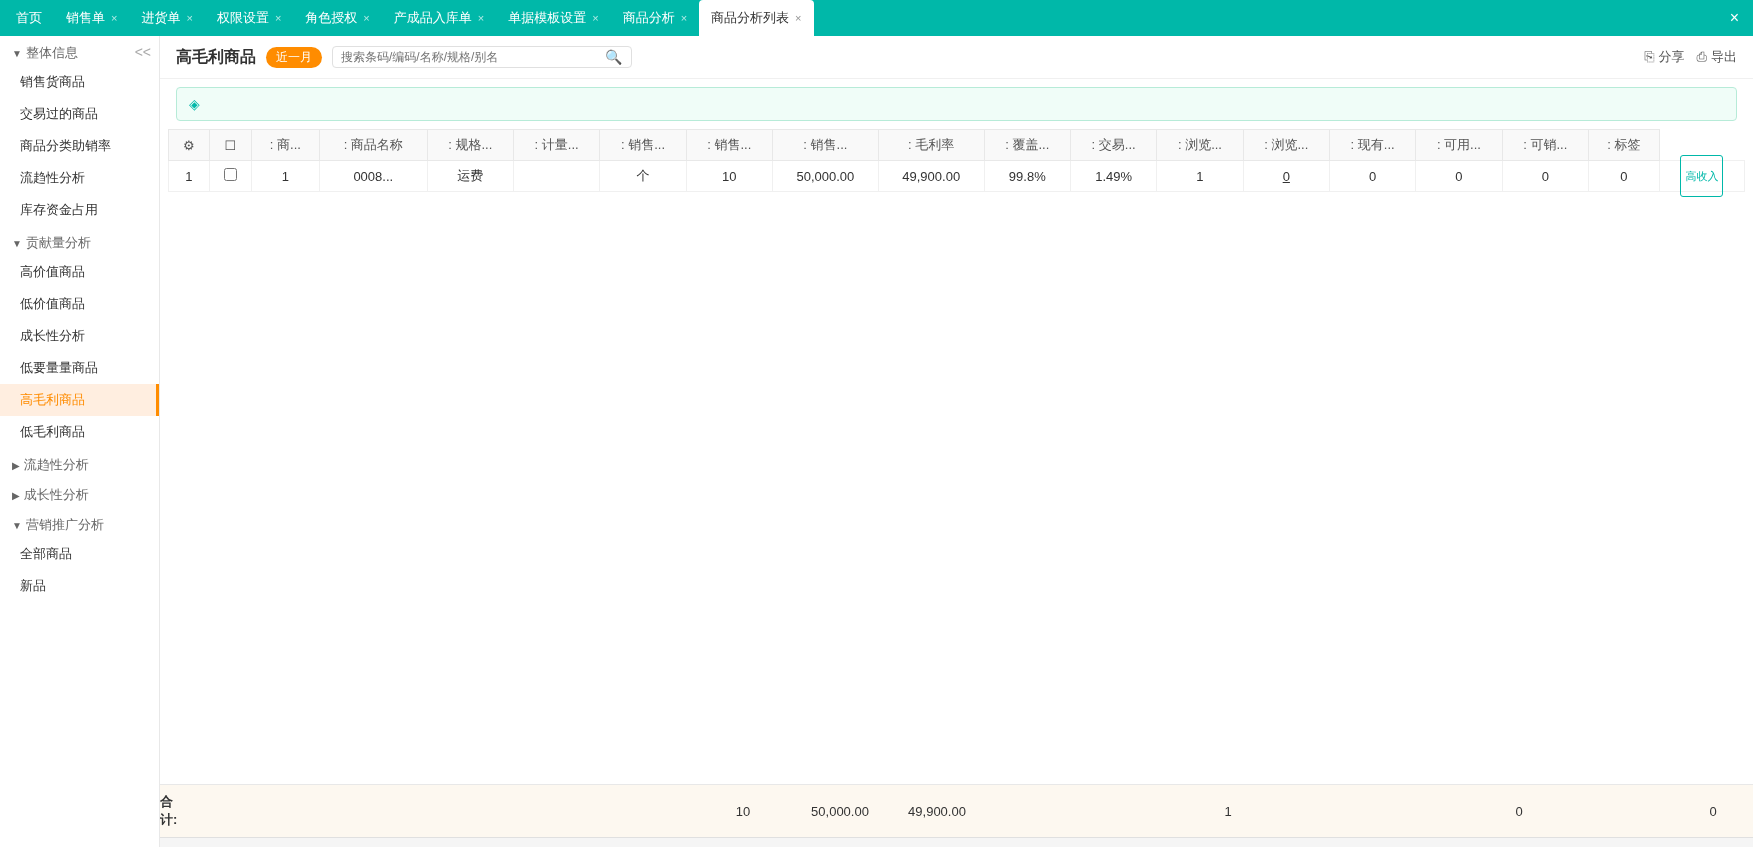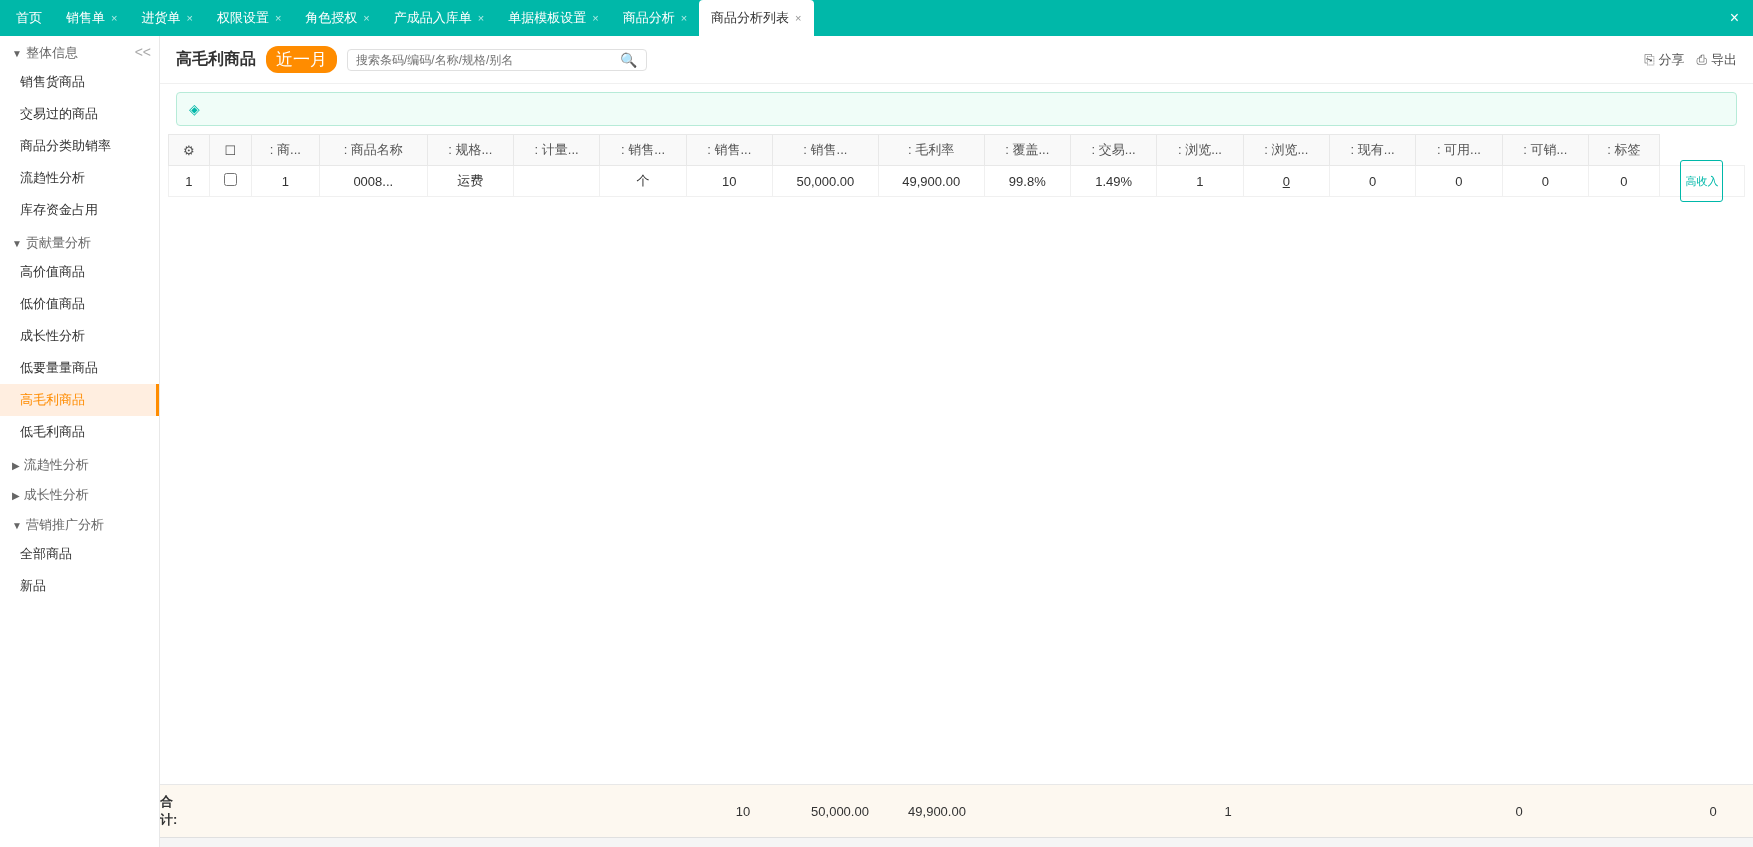--- a/index.html
+++ b/index.html
@@ -116,21 +116,21 @@
       font-size: 16px;
       font-weight: bold;
       color: #333;
     }
     .filter-btn {
       background: #ff8c00;
       color: #fff;
       border: none;
       border-radius: 12px;
       padding: 2px 10px;
-      font-size: 17px;
+      font-size: 12px;
       cursor: pointer;
     }
     .search-input-wrap {
       display: flex;
       align-items: center;
       border: 1px solid #e0e0e0;
       border-radius: 4px;
       padding: 2px 8px;
       gap: 0;
       flex: 1;

